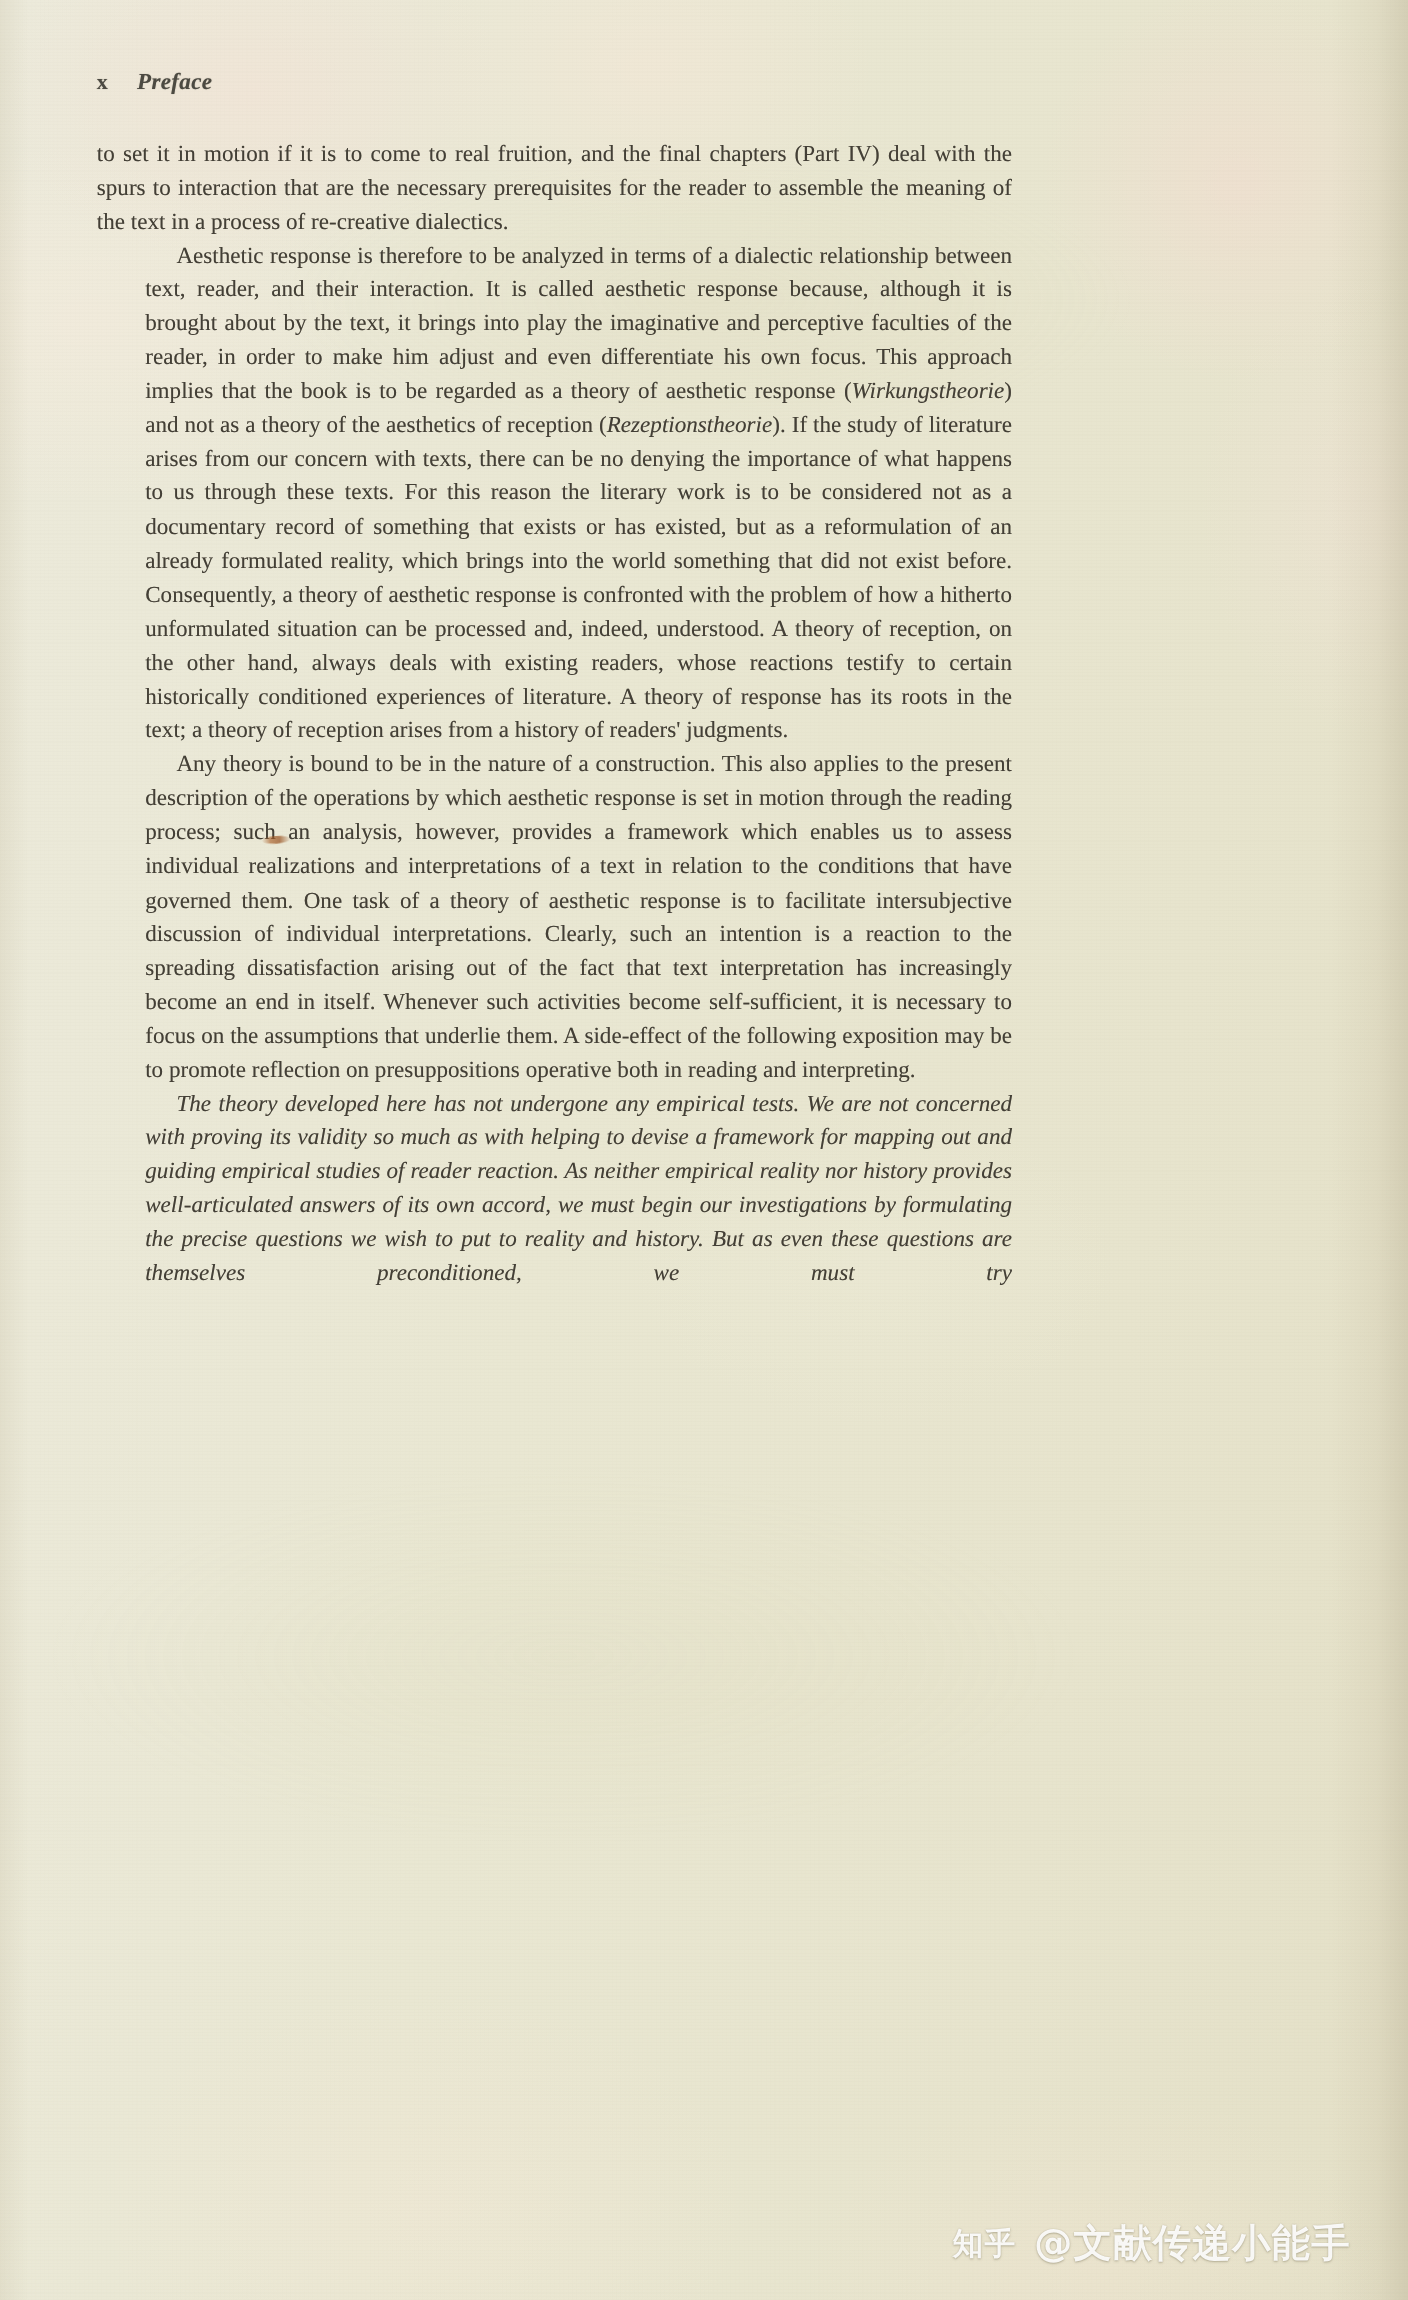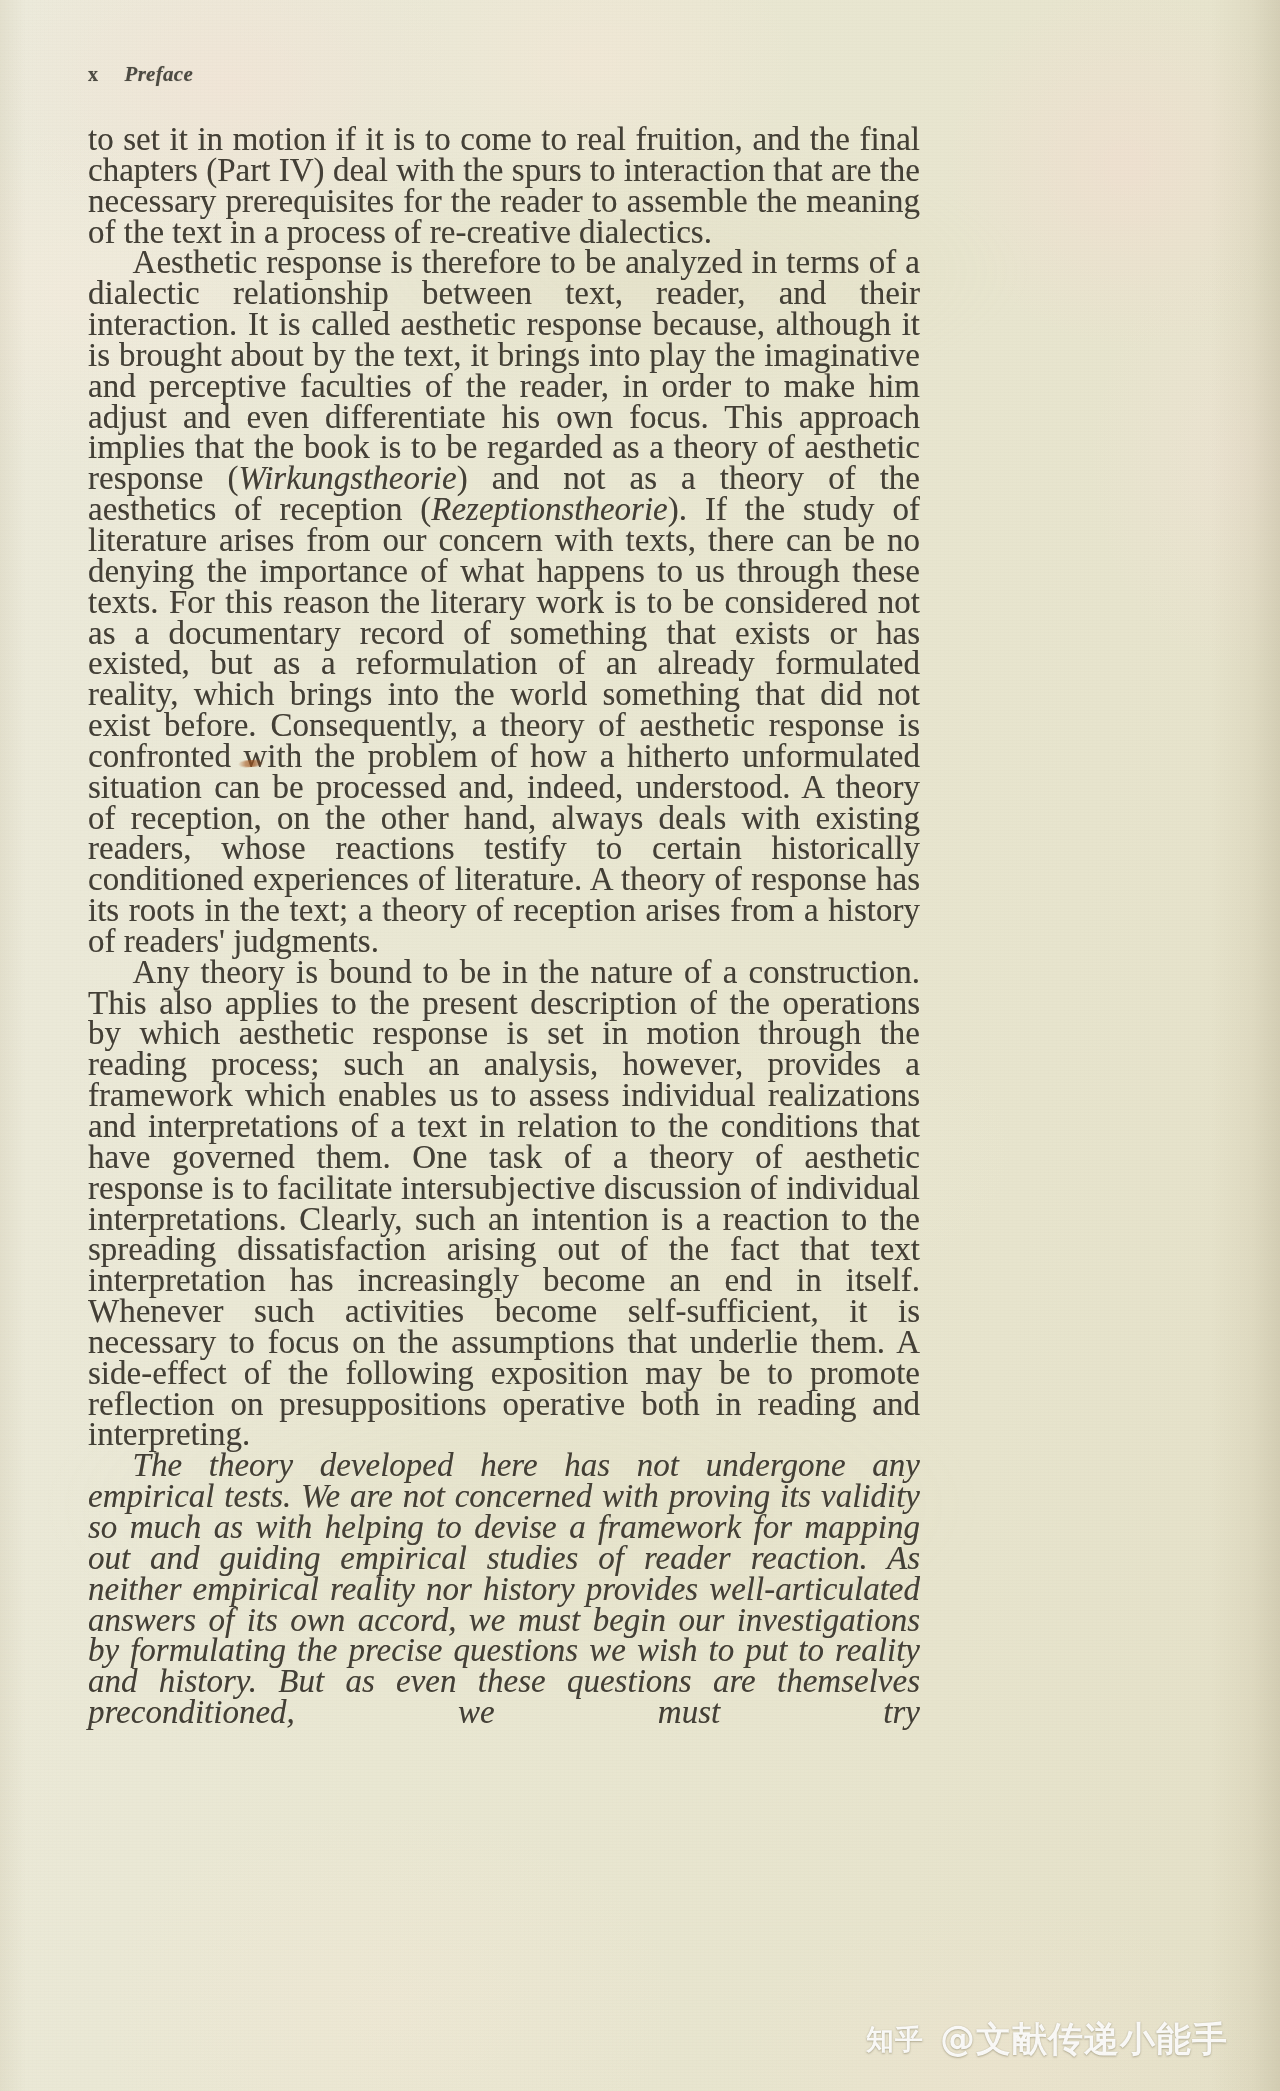--- a/index.html
+++ b/index.html
@@ -86,34 +86,35 @@
     font-style: italic;
     font-weight: 700;
     letter-spacing: 0.3px;
     text-shadow: 0 0 1px rgba(80,76,62,0.45);
   }
 
   
   #body-text {
     margin-top: 28px;
     color: #433f36;
-    font-size: 33px;
+    font-size: 21px;
     line-height: 30.85px;
     text-align: justify;
     text-justify: inter-word;
     -webkit-hyphens: none;
     hyphens: none;
     text-shadow: 0 0 0.6px rgba(70,64,50,0.38);
   }
   #body-text p {
     margin: 0;
     text-indent: 0;
   }
   #body-text p.indented {
     text-indent: 1.35em;
+    margin-left: 44px;
   }
   #body-text i {
     font-style: italic;
   }
   
   #body-text p.force-justify {
     text-align-last: justify;
     font-style: italic;
   }
 

